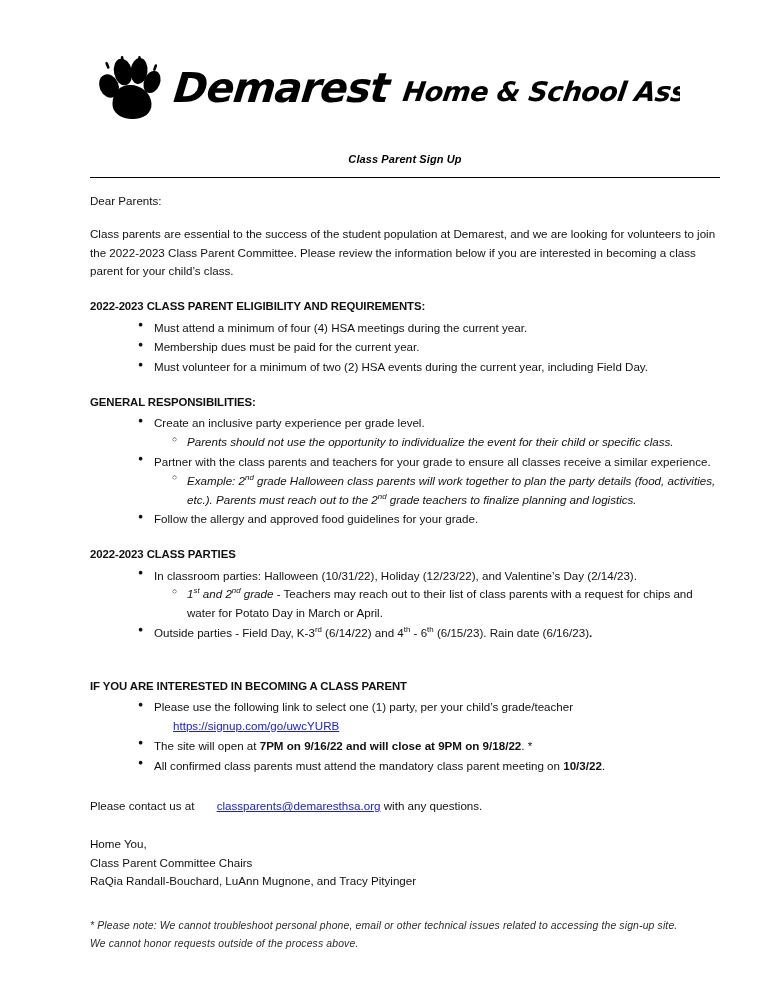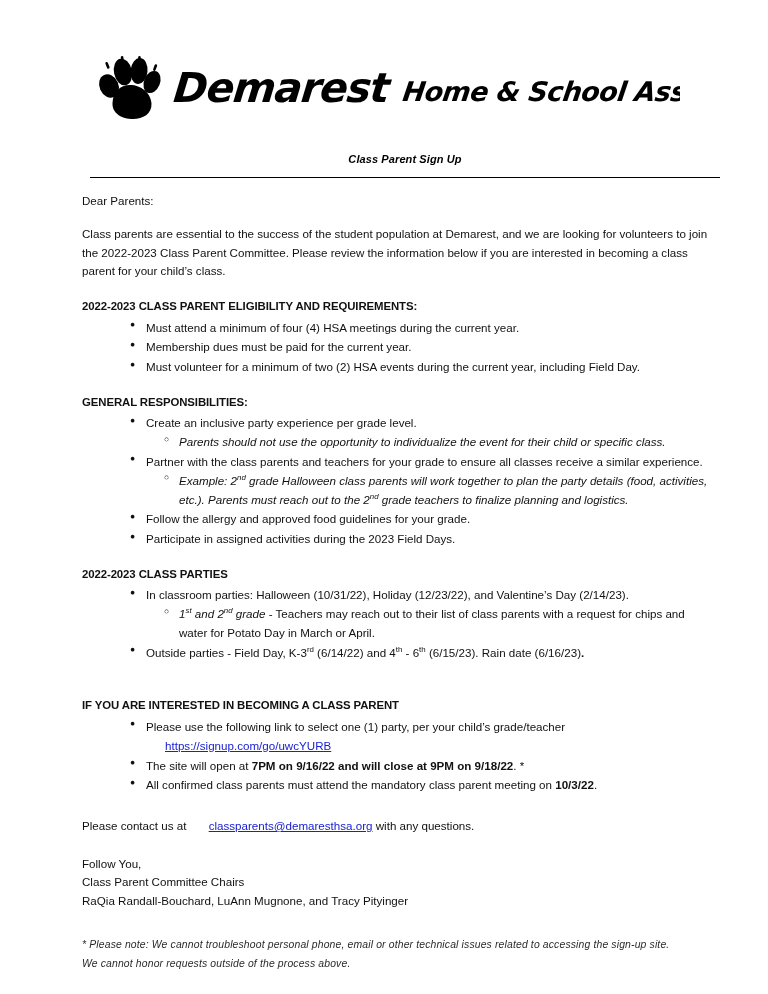--- a/index.html
+++ b/index.html
@@ -81,21 +81,21 @@
     position: absolute;
     left: 90px;
     top: 177px;
     width: 630px;
     height: 1.4px;
     background: #000000;
   }
   
   .content {
     position: absolute;
-    left: 82px;
+    left: 90px;
     top: 192px;
     width: 632px;
     font-size: 11.6px;
     line-height: 1.62;
     color: #111111;
   }
   .salutation { margin: 0 0 14px 0; }
   .para {
     margin: 0 0 14px 0;
     text-align: left;
@@ -215,21 +215,20 @@
           <li>Parents should not use the opportunity to individualize the event for their child or specific class.</li>
         </ul>
       </li>
       <li>
         <span>Partner with the class parents and teachers for your grade to ensure all classes receive a similar experience.</span>
         <ul class="lvl2">
           <li><span>Example: 2</span><sup>nd</sup><span> grade Halloween class parents will work together to plan the party details (food, activities, etc.). Parents must reach out to the 2</span><sup>nd</sup><span> grade teachers to finalize planning and logistics.</span></li>
         </ul>
       </li>
       <li>Follow the allergy and approved food guidelines for your grade.</li>
-      <li>Participate in assigned activities during the 2023 Field Days.</li>
     </ul>
 
     <div class="sect-head">2022-2023  CLASS PARTIES</div>
     <ul class="lvl1">
       <li>
         <span>In classroom parties: Halloween (10/31/22), Holiday (12/23/22), and Valentine’s Day (2/14/23).</span>
         <ul class="lvl2">
           <li><span>1</span><sup>st</sup><span> and 2</span><sup>nd</sup><span> grade</span><span class="nonital"> - Teachers may reach out to their list of class parents with a request for chips and water for Potato Day in March or  April.</span></li>
         </ul>
       </li>
@@ -244,21 +243,21 @@
         <span>Please use the following link to select one (1) party, per your child’s grade/teacher</span><br>
         <a class="link" href="#">https://signup.com/go/uwcYURB</a>
       </li>
       <li><span>The site will open at </span><b>7PM on 9/16/22  and will close at 9PM on 9/18/22</b><span>.  *</span></li>
       <li><span>All confirmed class parents must attend the mandatory class parent meeting on </span><b>10/3/22</b><span>.</span></li>
     </ul>
 
     <p class="contact-line"><span>Please contact us at </span><a class="link" href="#">classparents@demaresthsa.org</a><span>  with any questions.</span></p>
 
     <p class="signoff">
-      <span>Follow You,</span><br>
+      <span>Home You,</span><br>
       <span>Class Parent Committee Chairs</span><br>
       <span>RaQia Randall-Bouchard, LuAnn Mugnone, and Tracy Pityinger</span>
     </p>
 
     <p class="footnote">
       <span>* Please note:  We cannot troubleshoot  personal phone, email or other  technical  issues related  to accessing  the sign-up site.</span><br>
       <span>We cannot honor requests  outside of the process  above.</span>
     </p>
 
   </div>

